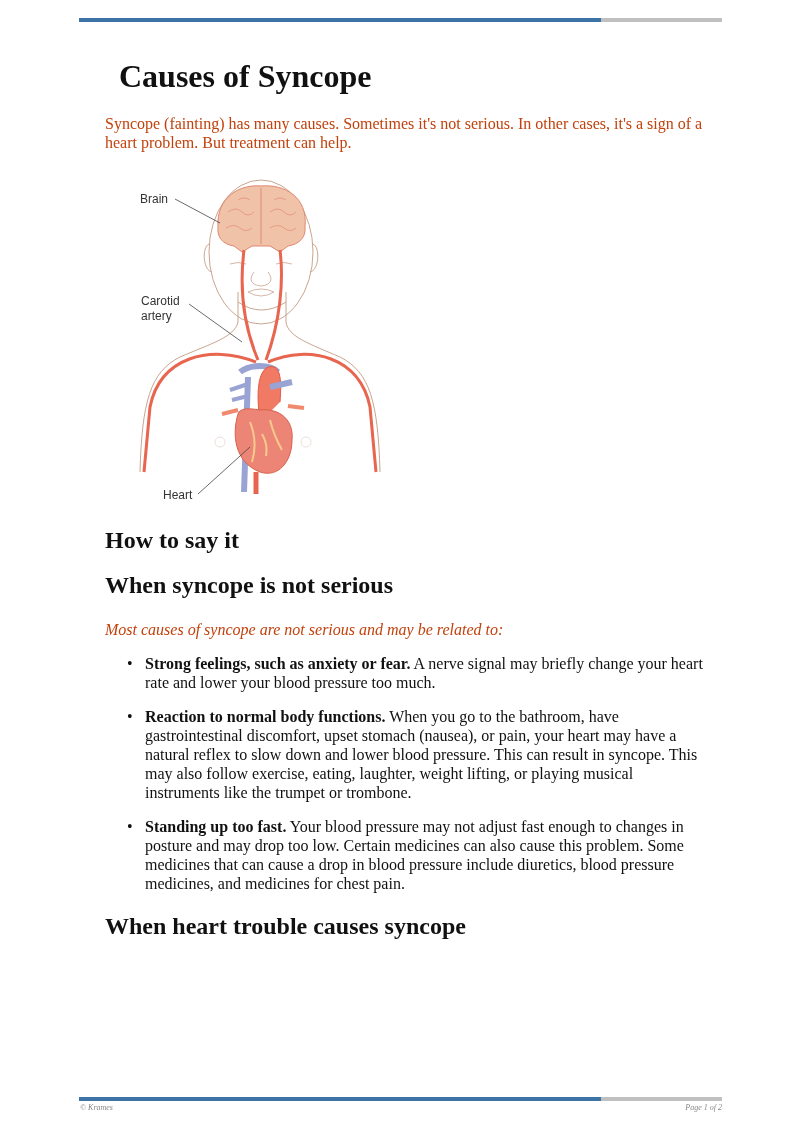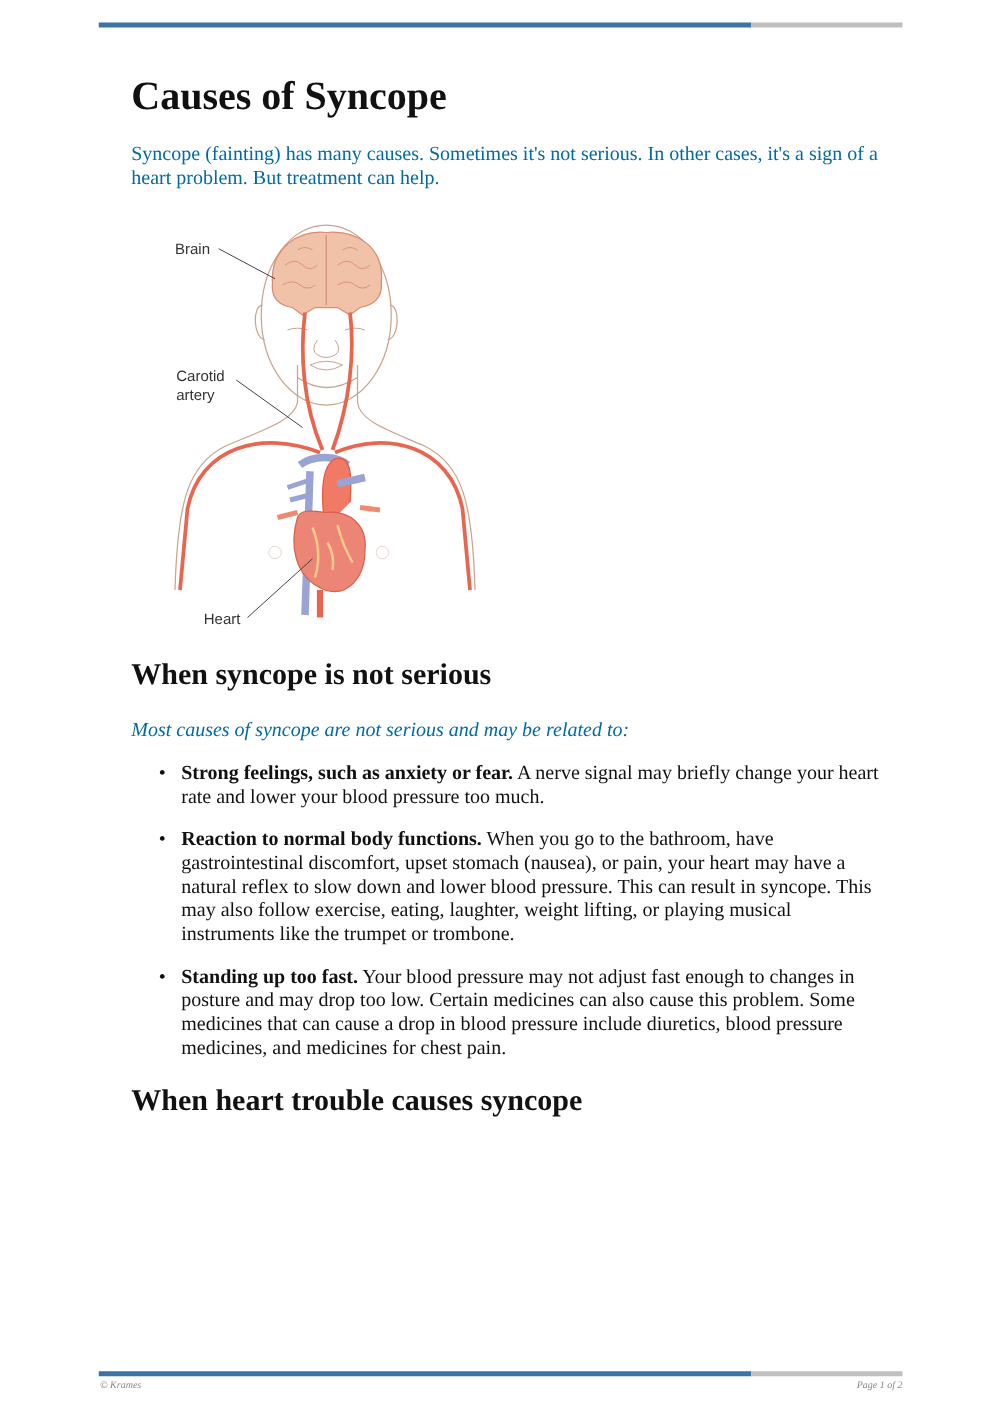--- a/index.html
+++ b/index.html
@@ -7,23 +7,23 @@
     body { position: relative; font-family: "Liberation Serif", "DejaVu Serif", serif; color: #111; }
 
     .bar { position: absolute; left: 79px; width: 643px; height: 4px; display: flex; }
     .bar .blue { width: 522px; height: 100%; background: #3c74a6; }
     .bar .grey { flex: 1; height: 100%; background: #c0c0c0; }
     .bar.top { top: 18px; }
     .bar.bottom { top: 1097px; }
 
     .content { position: absolute; left: 105px; top: 56px; width: 600px; }
 
-    h1 { font-family: "Liberation Serif", serif; font-weight: bold; font-size: 32px; line-height: 40px; color: #111; margin-bottom: 18px; }
+    h1 { font-family: "Liberation Serif", serif; font-weight: bold; font-size: 32px; line-height: 40px; color: #111; margin-bottom: 18px; margin-left: 14px; }
     h2 { font-family: "Liberation Serif", serif; font-weight: bold; font-size: 24px; line-height: 30px; color: #111; }
-    p { font-size: 16px; line-height: 19px; color: #0369a1; }
+    p { font-size: 16px; line-height: 19px; color: #c2410c; }
 
     .intro { margin-bottom: 20px; }
     .figure { position: relative; width: 280px; height: 340px; margin-left: 15px; margin-bottom: 13px; }
     .figure svg { width: 280px; height: 340px; display: block; }
 
     .h-say { margin-bottom: 15px; }
     .pron { margin-bottom: 18px; }
     .h-not { margin-bottom: 20px; }
     .lead { margin-bottom: 15px; font-style: italic; }
 
@@ -96,20 +96,21 @@
       <line x1="69" y1="132" x2="122" y2="170" stroke="#444" stroke-width="0.8"></line>
       <line x1="78" y1="322" x2="130" y2="275" stroke="#444" stroke-width="0.8"></line>
 
       <text class="lbl" x="20" y="31">Brain</text>
       <text class="lbl" x="21" y="133">Carotid</text>
       <text class="lbl" x="21" y="148">artery</text>
       <text class="lbl" x="43" y="327">Heart</text>
     </svg>
   </figure>
 
+  <h2 class="h-say">How to say it</h2>
 
   <h2 class="h-not">When syncope is not serious</h2>
   <p class="lead">Most causes of syncope are not serious and may be related to:</p>
 
   <ul class="causes">
     <li>
       <b>Strong feelings, such as anxiety or fear.</b><span> A nerve signal may briefly change your heart rate and lower your blood pressure too much.</span>
     </li>
     <li>
       <b>Reaction to normal body functions.</b><span> When you go to the bathroom, have gastrointestinal discomfort, upset stomach (nausea), or pain, your heart may have a natural reflex to slow down and lower blood pressure. This can result in syncope. This may also follow exercise, eating, laughter, weight lifting, or playing musical instruments like the trumpet or trombone.</span>

